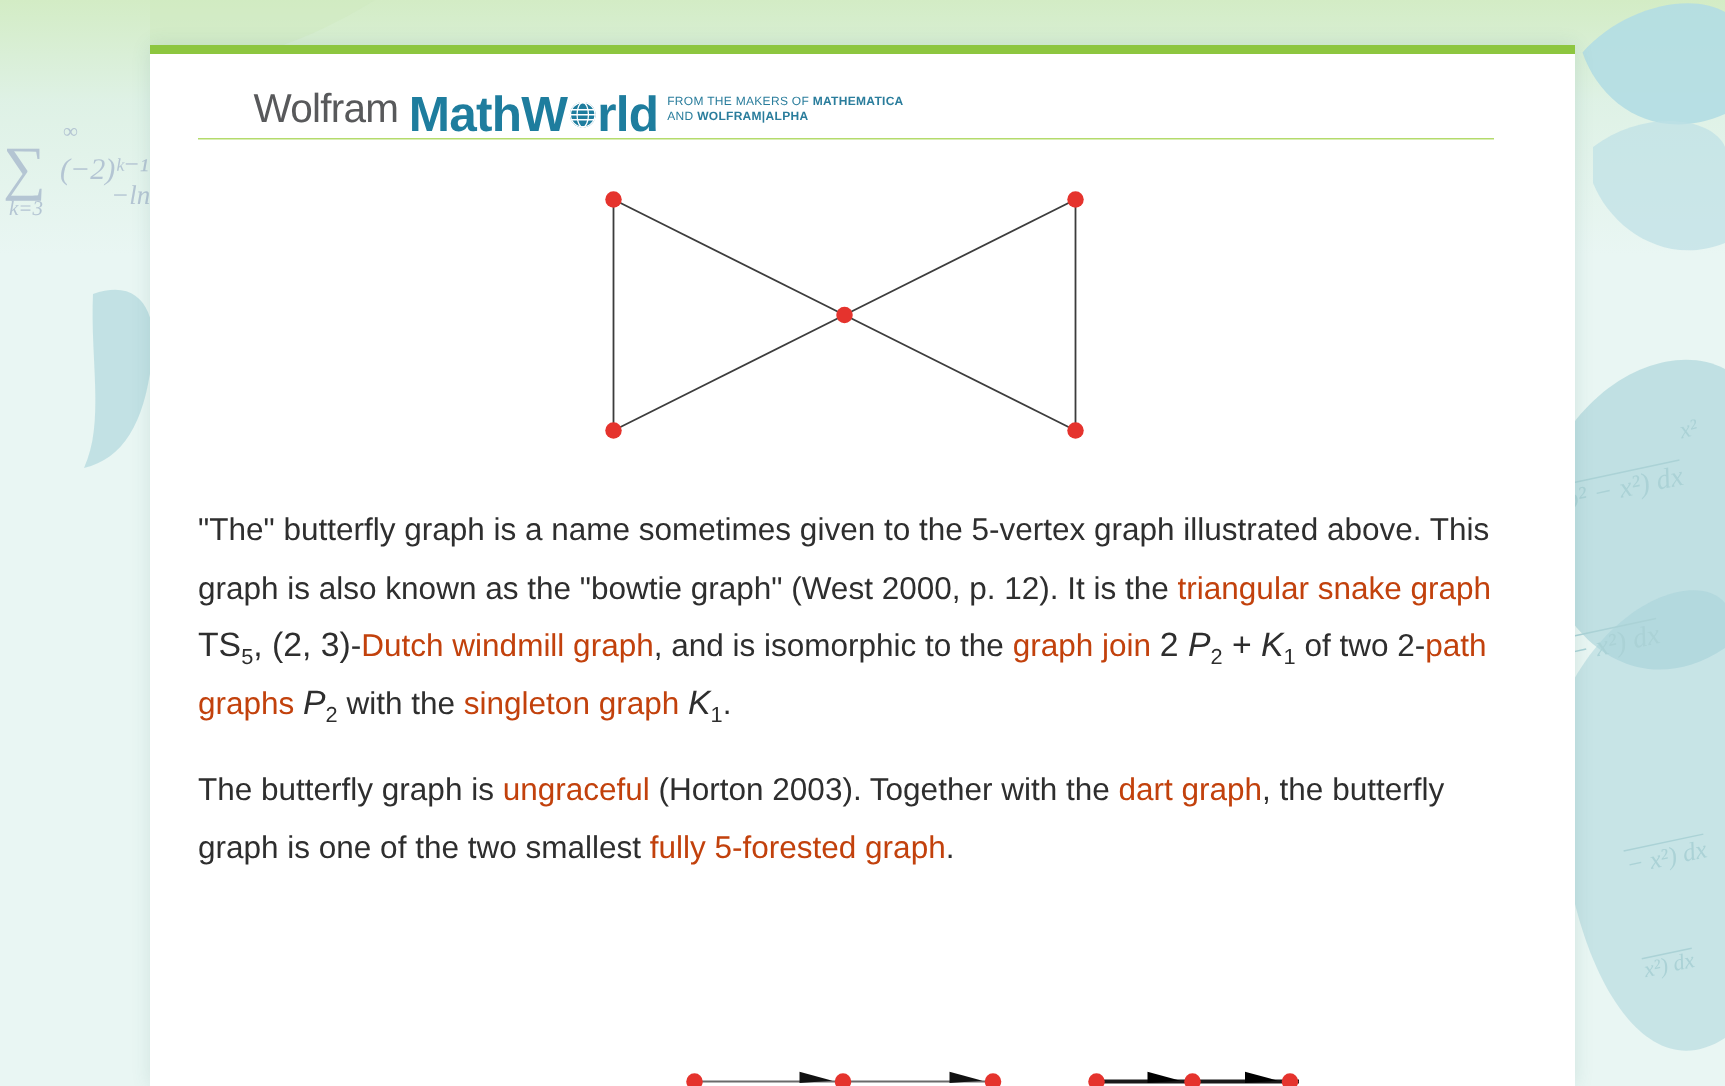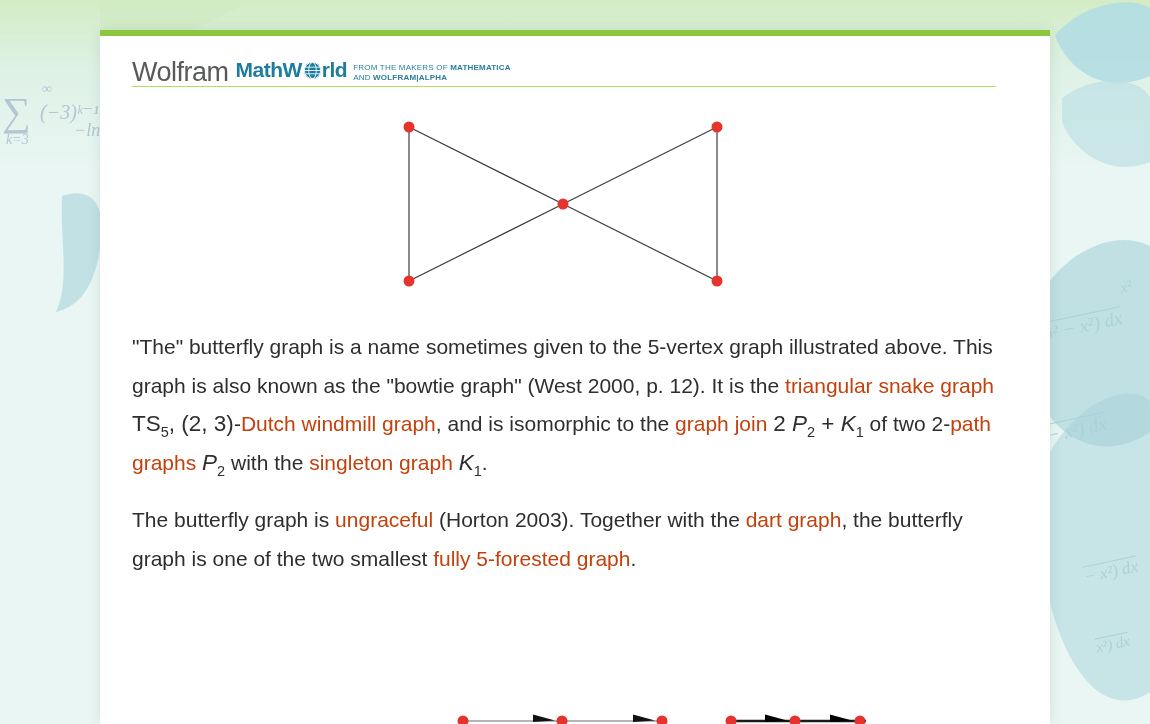--- a/index.html
+++ b/index.html
@@ -34,22 +34,22 @@
   .d-r6{left:1096px;top:636px;font-size:15px;transform:rotate(-12deg);}
   
   .card{
     position:absolute;left:100px;top:30px;width:950px;height:694px;
     background:#ffffff;box-shadow:0 0 12px rgba(60,120,110,.14);
   }
   .card-topbar{height:6px;background:#8dc63f;}
   .card-inner{position:relative;padding:0 54px 0 32px;}
   
   .logo-row{display:flex;align-items:flex-start;margin-top:23px;cursor:pointer;}
-  .logo-wolfram{font-size:27px;color:#58595b;letter-spacing:-.5px;line-height:1;}
-  .logo-mathworld{font-size:21px;color:#1e7d9e;font-weight:700;letter-spacing:-.5px;line-height:1;margin-left:7px;display:flex;align-items:center;}
+  .logo-wolfram{font-size:27px;color:#58595b;letter-spacing:-.5px;line-height:1;margin-left:37px;}
+  .logo-mathworld{font-size:33px;color:#1e7d9e;font-weight:700;letter-spacing:-.5px;line-height:1;margin-left:7px;display:flex;align-items:center;}
   .globe{margin:1px 0 0 1px;}
   .tagline{font-size:8px;color:#2a7d9c;line-height:1.3;margin:4px 0 0 6px;letter-spacing:.2px;}
   .tagline b{font-weight:700;}
   
   .page-title{
     font-size:46px;color:#3e7f96;font-weight:500;letter-spacing:-.5px;
     margin:11px 0 14px 0;line-height:1.05;
   }
   .title-rule{border:none;border-top:1px solid #b4db6c;margin:0;}
   
@@ -74,21 +74,21 @@
 <svg class="bg-svg" width="1150" height="724" viewBox="0 0 1150 724">
   <path d="M1055,35 C1080,6 1126,-6 1150,8 L1150,76 C1104,96 1067,70 1055,35 Z" fill="#b3dde3" opacity="0.9"></path>
   <path d="M1062,98 C1096,72 1142,78 1150,98 L1150,162 C1110,178 1074,152 1062,122 Z" fill="#bde0e5" opacity="0.7"></path>
   <path d="M1028,322 C1050,256 1112,226 1150,246 L1150,432 C1090,472 1034,422 1028,362 Z" fill="#9ecdd6" opacity="0.55"></path>
   <path d="M1040,472 C1070,400 1132,380 1150,402 L1150,692 C1088,732 1040,622 1040,522 Z" fill="#a5d2da" opacity="0.5"></path>
   <path d="M62,196 C96,184 106,212 101,242 C96,282 82,306 56,312 C70,282 60,240 62,196 Z" fill="#a8d4da" opacity="0.6"></path>
   <path d="M100,0 L250,0 C195,34 142,48 100,42 Z" fill="#cfe9c0" opacity="0.5"></path>
 </svg>
 <span class="deco d-suminf">∞</span>
 <span class="deco d-sum">∑</span>
-<span class="deco d-sumexpr">(−3)ᵏ⁻¹</span>
+<span class="deco d-sumexpr">(−2)ᵏ⁻¹</span>
 <span class="deco d-sumidx">k=3</span>
 <span class="deco d-ln">−ln</span>
 <span class="deco teal d-r1">x²</span>
 <span class="deco teal ov d-r2">(b² − x²) dx</span>
 <span class="deco teal d-r3">²)</span>
 <span class="deco teal ov d-r4">² − x²) dx</span>
 <span class="deco teal ov d-r5">− x²) dx</span>
 <span class="deco teal ov d-r6">x²) dx</span>
 
 <div class="card">

